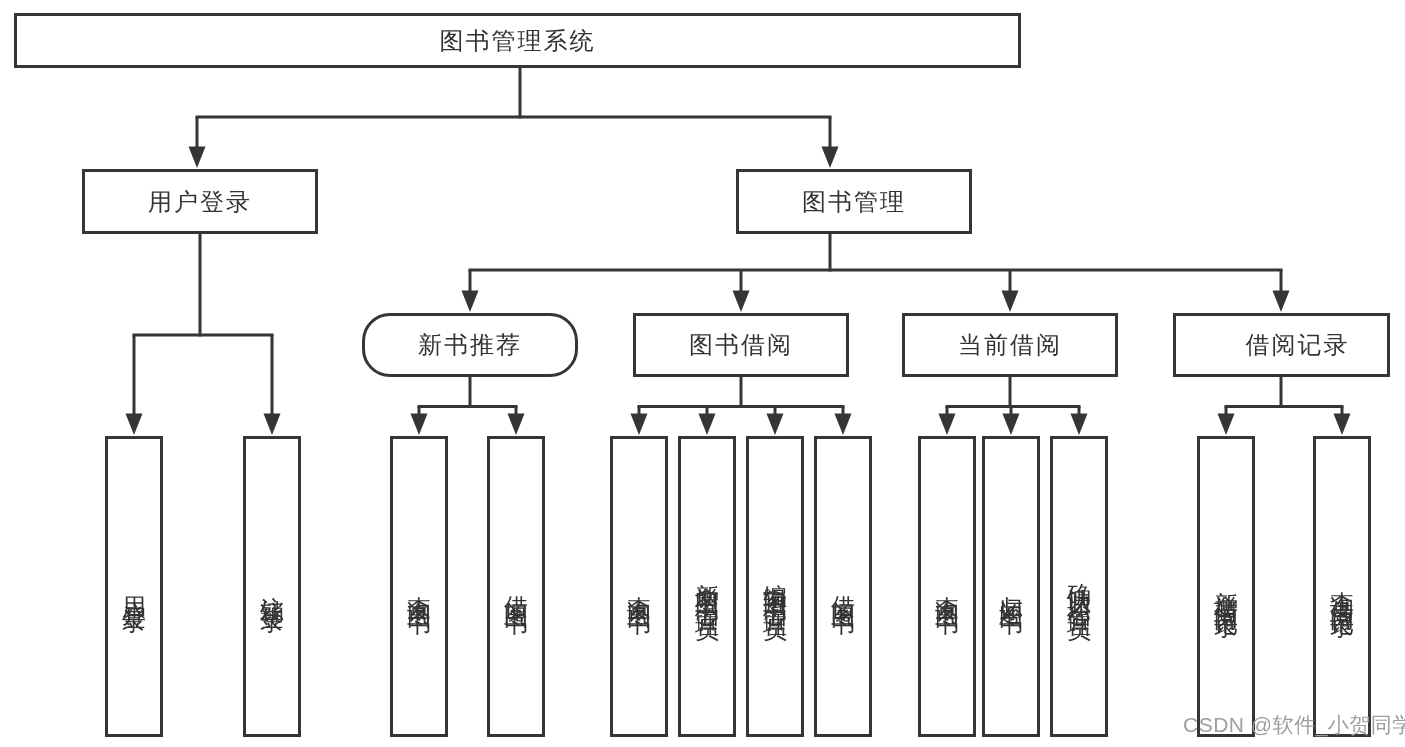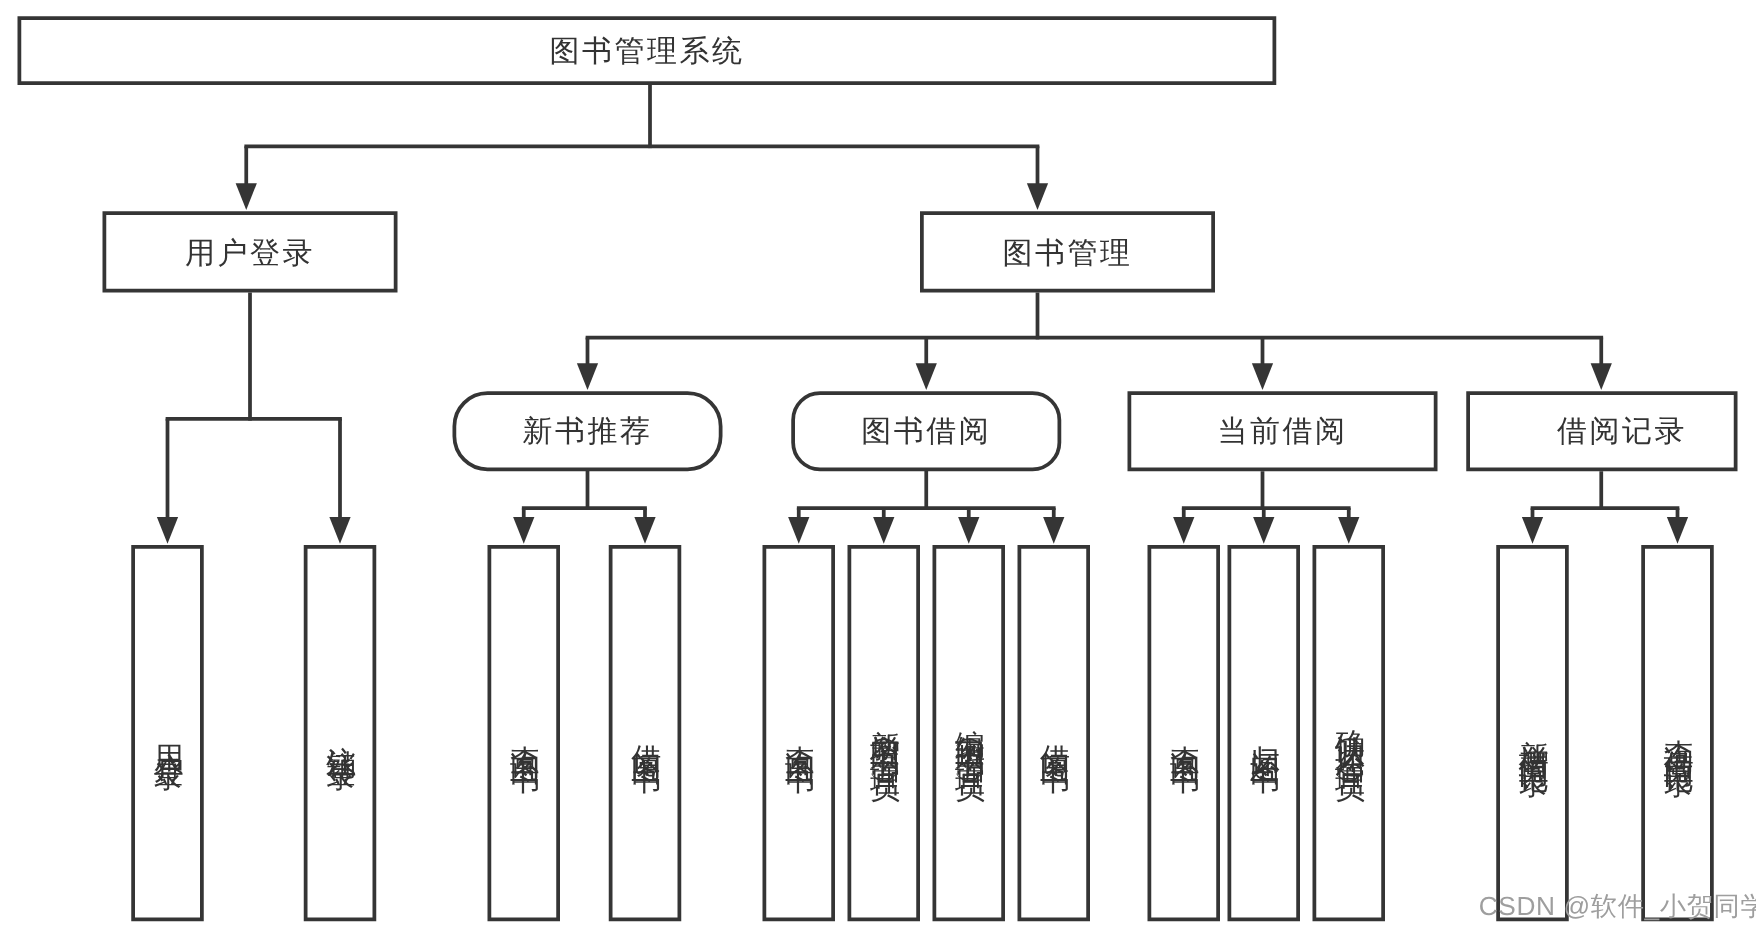--- a/index.html
+++ b/index.html
@@ -12,22 +12,22 @@
     position:absolute; box-sizing:border-box; background:#ffffff;
     border:3px solid #353535; color:#333333;
     display:flex; align-items:center; justify-content:center;
     text-align:center;
   }
   .hbox { font-size:24px; letter-spacing:2px; white-space:nowrap; }
   .root  { left:14px;  top:13px;  width:1007px; height:55px;align-items:center; }
   .lv2-a { left:82px;  top:169px; width:236px;  height:65px; }
   .lv2-b { left:736px; top:169px; width:236px;  height:65px; }
   .lv3-a { left:362px;  top:313px; width:216px; height:64px;border-radius:28px; }
-  .lv3-b { left:633px;  top:313px; width:216px; height:64px;border-radius:23px; }
-  .lv3-c { left:902px;  top:313px; width:248px; height:64px; }
+  .lv3-b { left:633px;  top:313px; width:216px; height:64px; }
+  .lv3-c { left:902px;  top:313px; width:216px; height:64px; }
   .lv3-d { left:1173px; top:313px; width:217px; height:64px;padding-left:32px; }
   .leaf { top:436px; width:58px; height:301px; }
   .leaf span {
     writing-mode:vertical-rl; text-orientation:mixed;
     font-size:24px; letter-spacing:5px; line-height:1; color:#333333;
   }
   .watermark {
     position:absolute; left:1183px; top:711px; z-index:5;
     font-size:21px; color:#9e9e9e; letter-spacing:0.5px; white-space:nowrap;
   }

